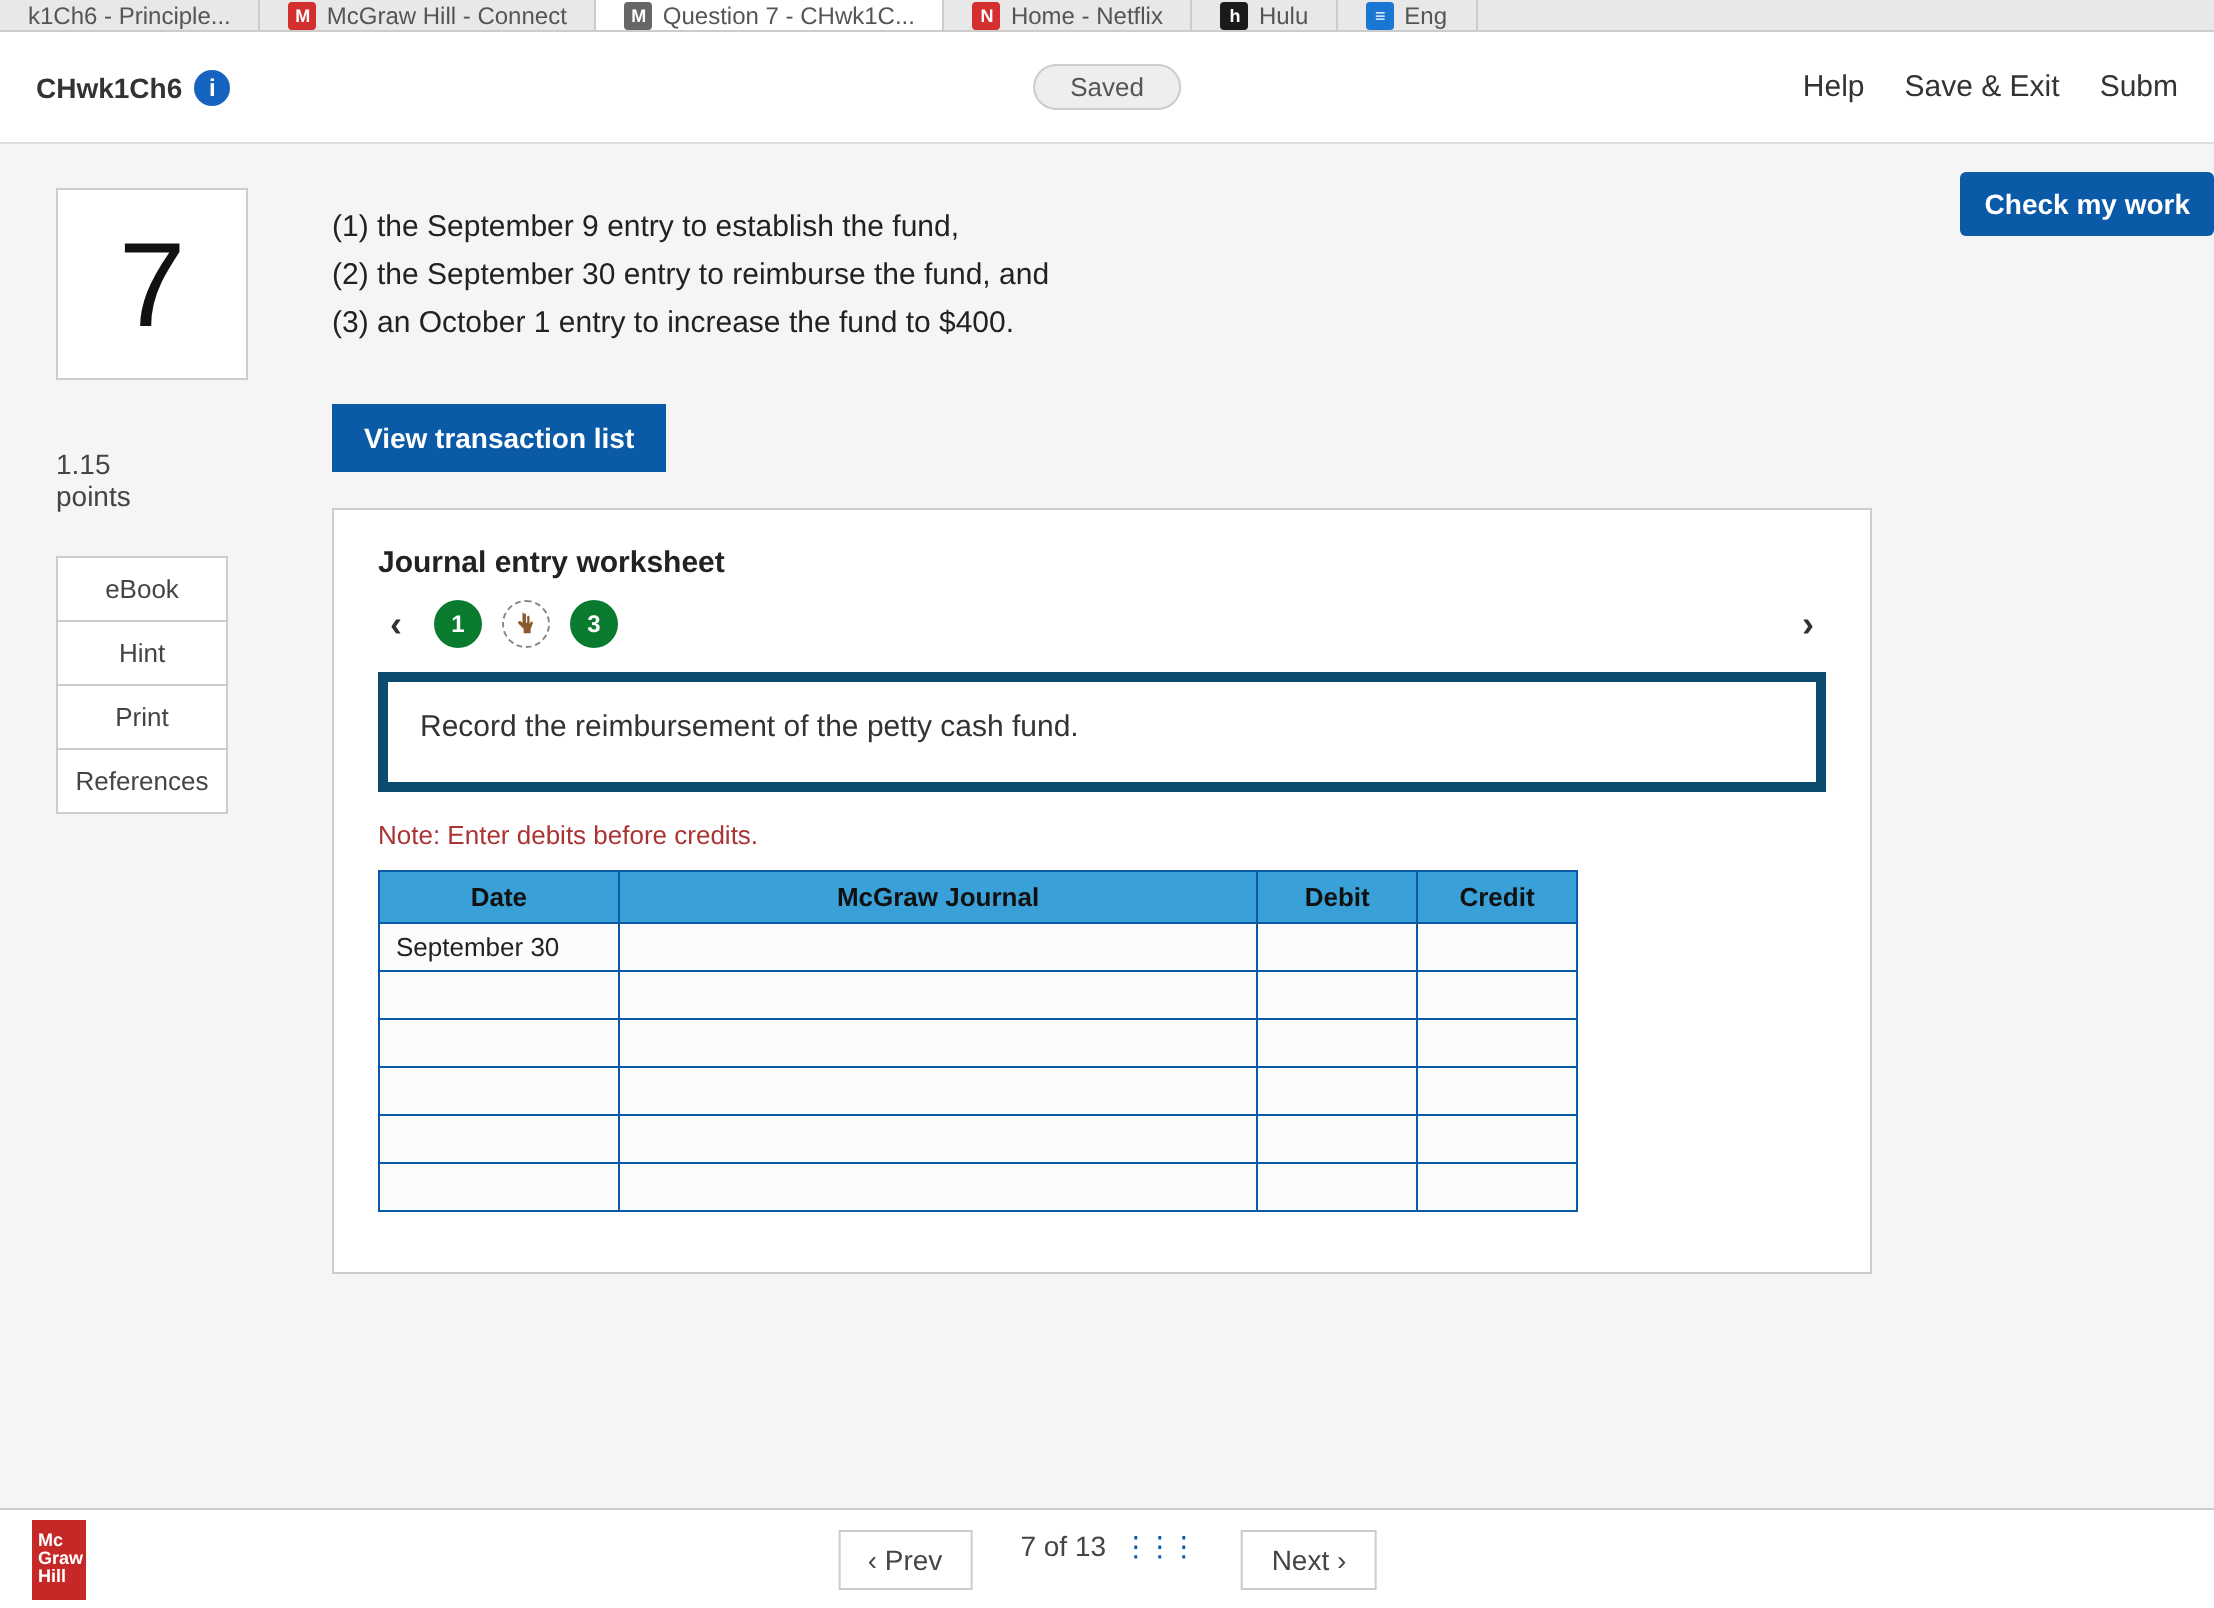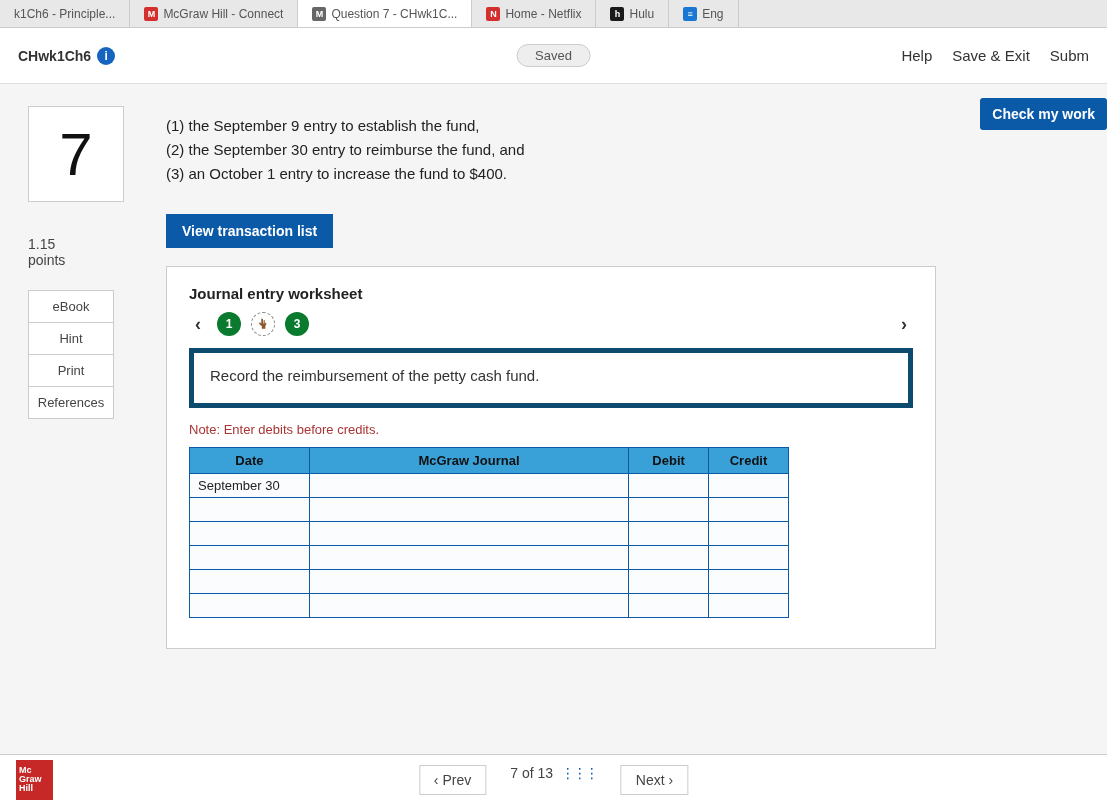--- a/index.html
+++ b/index.html
@@ -1,17 +1,17 @@
 <!DOCTYPE html>
 <html><head>
 <meta charset="utf-8">
 <style>
 * { box-sizing: border-box; margin: 0; padding: 0; }
 body { font-family: Arial, Helvetica, sans-serif; background: #f5f5f5; color: #222; width: 1107px; }
-.tabs { display: flex; background: #e8e8e8; border-bottom: 1px solid #ccc; height: 28px; align-items: flex-start; font-size: 12px; color: #555; }
+.tabs { display: flex; background: #e8e8e8; border-bottom: 1px solid #ccc; height: 16px; align-items: flex-start; font-size: 12px; color: #555; }
 .tab { padding: 0 14px; display: flex; align-items: center; gap: 5px; border-right: 1px solid #ccc; height: 100%; cursor: pointer; }
 .tab .favicon { width: 14px; height: 14px; display: inline-flex; align-items: center; justify-content: center; border-radius: 2px; font-size: 9px; font-weight: bold; color: #fff; }
 .fav-m { background: #d32f2f; }
 .fav-mg { background: #666; }
 .fav-n { background: #d32f2f; }
 .fav-h { background: #1a1a1a; color: #3dbb3d; }
 .fav-e { background: #1976d2; }
 .topbar { display: flex; align-items: center; padding: 10px 18px; background: #fff; border-bottom: 1px solid #ddd; height: 56px; }
 .assignment-title { font-size: 14px; font-weight: 600; color: #333; }
 .info-icon { margin-left: 6px; width: 18px; height: 18px; border-radius: 50%; background: #1565c0; color: #fff; display: inline-flex; align-items: center; justify-content: center; font-size: 12px; font-weight: bold; }
@@ -38,21 +38,21 @@
 .step-active { background: #fff; border: 1px dashed #888; }
 .step-active svg { width: 14px; height: 14px; }
 .instr-box { border: 5px solid #0c4a6e; padding: 14px 16px; font-size: 15px; color: #333; min-height: 60px; }
 .note { color: #a33; font-size: 13px; margin: 14px 0 10px; }
 table.je { border-collapse: collapse; width: 600px; }
 table.je th { background: #3aa0d8; color: #111; font-size: 13px; font-weight: bold; border: 1px solid #0b5aa8; padding: 5px 8px; text-align: center; }
 table.je td { border: 1px solid #0b5aa8; background: #fafcfd; height: 24px; font-size: 13px; padding: 2px 8px; }
 table.je td.gj { width: 320px; }
 table.je td.amt { width: 70px; }
 .footer { position: fixed; bottom: 0; left: 0; right: 0; background: #fff; border-top: 1px solid #ccc; height: 50px; display: flex; align-items: center; padding: 0 16px; width: 1107px; }
-.logo { width: 37px; height: 40px; background: #c62828; color: #fff; font-size: 9px; font-weight: bold; display: flex; flex-direction: column; justify-content: center; line-height: 1; padding-left: 3px; }
+.logo { width: 27px; height: 40px; background: #c62828; color: #fff; font-size: 9px; font-weight: bold; display: flex; flex-direction: column; justify-content: center; line-height: 1; padding-left: 3px; }
 .nav { margin-left: auto; margin-right: auto; display: flex; align-items: flex-start; gap: 24px; font-size: 14px; color: #444; position: absolute; left: 50%; transform: translateX(-50%); }
 .nav .btn { border: 1px solid #ccc; padding: 6px 14px; cursor: pointer; background: #fff; }
 .grid-icon { display: inline-block; font-size: 14px; letter-spacing: -2px; color: #0b5aa8; }
 </style>
 </head>
 <body>
 
 <div class="tabs">
   <div class="tab">
     <span>k1Ch6 - Principle...</span>

